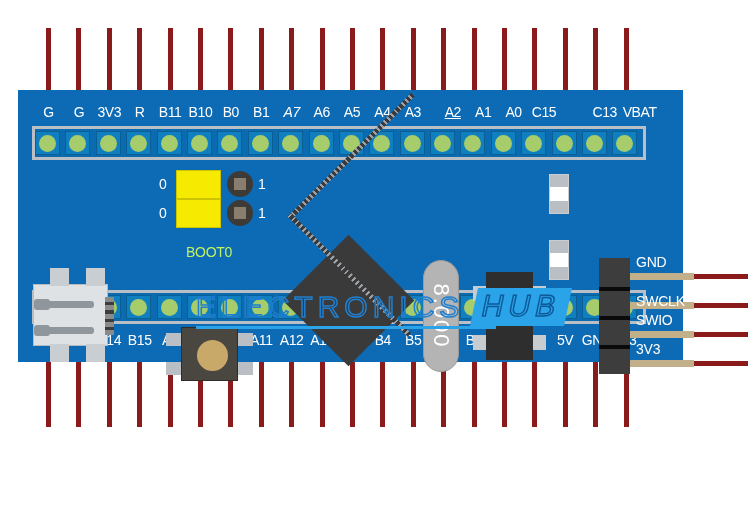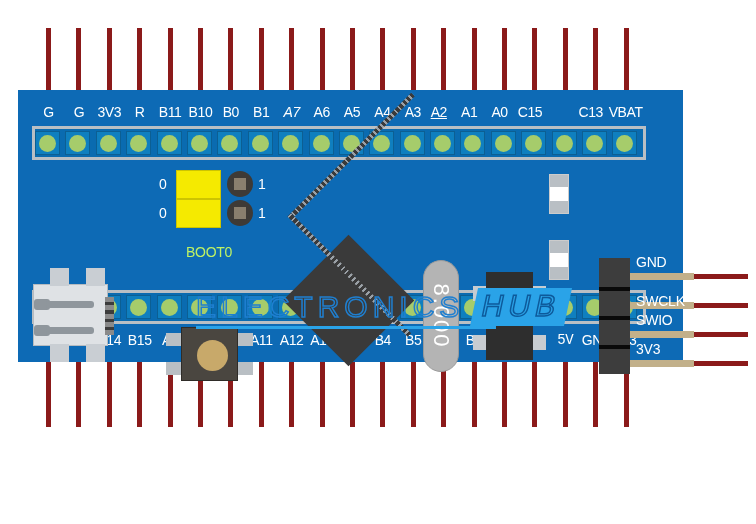--- a/index.html
+++ b/index.html
@@ -406,21 +406,21 @@
         <div class="plabel" style="margin-right: 5.4px;">3V3</div>
         <div class="plabel" style="margin-right: 5.4px;">R</div>
         <div class="plabel" style="margin-right: 5.4px;">B11</div>
         <div class="plabel" style="margin-right: 5.4px;">B10</div>
         <div class="plabel" style="margin-right: 5.4px;">B0</div>
         <div class="plabel" style="margin-right: 5.4px;">B1</div>
         <div class="plabel" style="margin-right: 5px; font-style: italic;">A7</div>
         <div class="plabel" style="margin-right: 5.4px;">A6</div>
         <div class="plabel" style="margin-right: 5.4px;">A5</div>
         <div class="plabel" style="margin-right: 5.4px;">A4</div>
-        <div class="plabel" style="margin-right: 1px;">A3</div>
+        <div class="plabel" style="margin-right: 15px;">A3</div>
         <div class="plabel" style="margin-right: 5.4px; text-decoration: underline;">A2</div>
         <div class="plabel" style="margin-right: 5.4px;">A1</div>
         <div class="plabel" style="margin-right: 5.4px;">A0</div>
         <div class="plabel" style="margin-right: 5.4px;">C15</div>
         <div class="plabel" style="margin-right: 5.4px; margin-top: 37px;">C14</div>
         <div class="plabel" style="margin-right: 5.4px;">C13</div>
         <div class="plabel" style="margin-right: 5.4px;">VBAT</div>
       </div>
 
     <div class="hdr-strip" id="top-header" style="left: 14px; top: 36px; height: 34px; width: 614px;">
@@ -480,21 +480,21 @@
         <div class="plabel" style="margin-right: 5.4px;">A11</div>
         <div class="plabel" style="margin-right: 5.4px;">A12</div>
         <div class="plabel" style="margin-right: 5.4px;">A15</div>
         <div class="plabel" style="margin-right: 5.4px;">B3</div>
         <div class="plabel" style="margin-right: 5.4px;">B4</div>
         <div class="plabel" style="margin-right: 5.4px;">B5</div>
         <div class="plabel" style="margin-right: 5.4px;">B6</div>
         <div class="plabel" style="margin-right: 5.4px;">B7</div>
         <div class="plabel" style="margin-right: 5.4px;">B8</div>
         <div class="plabel" style="margin-right: 5.4px;">B9</div>
-        <div class="plabel" style="margin-right: 4px; font-family: Liberation Mono, monospace;">5V</div>
+        <div class="plabel" style="margin-right: 4px;">5V</div>
         <div class="plabel" style="margin-right: 5.4px;">GND</div>
         <div class="plabel" style="margin-right: 5.4px;">3V3</div>
       </div>
 
     <div id="usb-body">
       <div class="usb-slot-head" style="top:14px;"></div>
       <div class="usb-slot" style="top:16px;"></div>
       <div class="usb-slot-head" style="top:40px;"></div>
       <div class="usb-slot" style="top:42px;"></div>
     </div>

